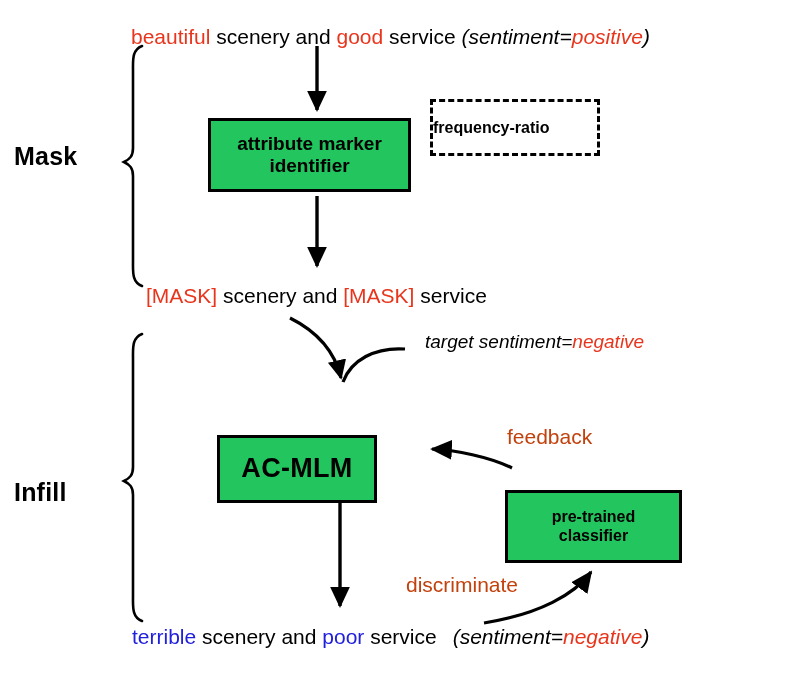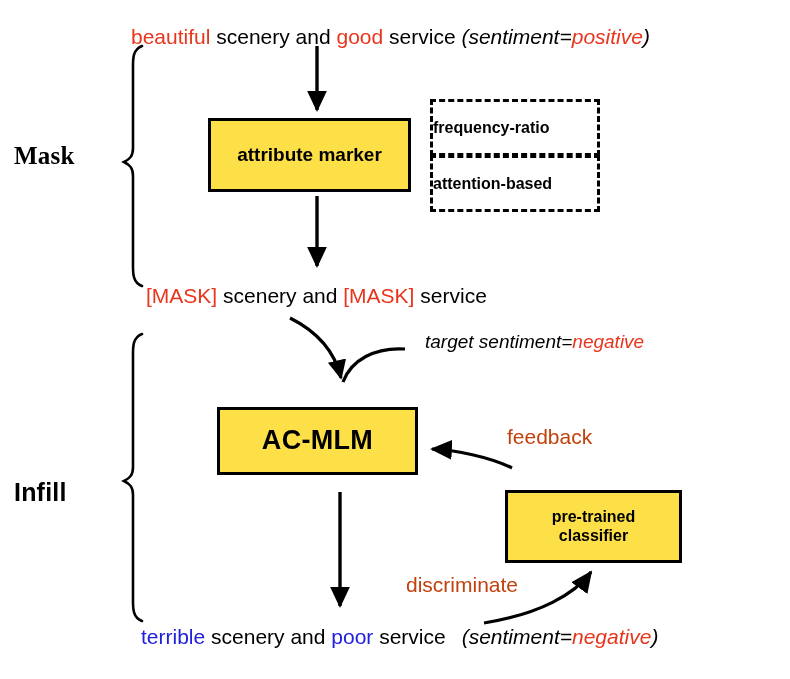--- a/index.html
+++ b/index.html
@@ -37,21 +37,21 @@
   .stage-label {
     font-size: 25px;
     font-weight: bold;
     color: #000;
     letter-spacing: 0.2px;
   }
 
   
   .box {
     border: 3px solid #000;
-    background: #fde047;
+    background: #22c55e;
     display: flex;
     align-items: center;
     justify-content: center;
     text-align: center;
     box-sizing: border-box;
   }
   .box-text {
     font-weight: bold;
     line-height: 1.18;
   }
@@ -149,62 +149,60 @@
 
     <g>
       <path d="M 512,468 C 490,457 455,450 432,449" fill="none" stroke="#000" stroke-width="3.2" marker-end="url(#arrowheadThin)"></path>
     </g>
 
     <g>
       <path d="M 484,623 C 540,614 575,594 591,572" fill="none" stroke="#000" stroke-width="3.2" marker-end="url(#arrowheadThin)"></path>
     </g>
   </svg>
 
-  <div class="abs stage-label" style="left:14px; top:142px;font-family:Liberation Serif, serif;">Mask</div>
+  <div class="abs stage-label" style="left:14px; top:142px;">Mask</div>
 
   <div class="abs stage-label" style="left:14px; top:466px;margin-top:12px;">Infill</div>
 
   <div class="abs sentence" style="left:131px; top:24px;">
     <span class="t-red">beautiful</span><span class="t-black"> scenery and </span><span class="t-red">good</span><span class="t-black"> service </span><span class="ital t-black">(sentiment=</span><span class="ital t-red">positive</span><span class="ital t-black">)</span>
   </div>
 
   <div class="abs box box-amid" style="left:208px; top:118px; width:203px; height:74px;">
     <div class="box-text">
       <div>attribute marker</div>
+      <div>identifier</div>
     </div>
   </div>
 
   <div class="abs dbox" style="left:430px; top:99px; width:170px; height:57px;">
     <span class="dbox-text">frequency-ratio</span>
   </div>
 
-  <div class="abs dbox" style="left:430px; top:155px; width:170px; height:57px;">
-    <span class="dbox-text">attention-based</span>
-  </div>
 
   <div class="abs sentence" style="left:146px; top:283px;">
     <span class="t-red">[MASK]</span><span class="t-black"> scenery and </span><span class="t-red">[MASK]</span><span class="t-black"> service</span>
   </div>
 
   <div class="abs annot" style="left:425px; top:331px;">
     <span class="ital t-black">target sentiment=</span><span class="ital t-red">negative</span>
   </div>
 
-  <div class="abs box box-acmlm" style="left:217px; top:407px; width:201px; height:68px;">
+  <div class="abs box box-acmlm" style="left:217px; top:435px; width:160px; height:68px;">
     <span class="box-text">AC-MLM</span>
   </div>
 
   <div class="abs annot-green" style="left:507px; top:425px;">feedback</div>
 
   <div class="abs box box-clf" style="left:505px; top:490px; width:177px; height:73px;">
     <div class="box-text">
       <div>pre-trained</div>
       <div>classifier</div>
     </div>
   </div>
 
   <div class="abs annot-green" style="left:406px; top:573px;">discriminate</div>
 
-  <div class="abs sentence" style="left:141px; top:624px;text-align:center;">
+  <div class="abs sentence" style="left:132px; top:624px;text-align:center;">
     <span class="t-blue">terrible</span><span class="t-black"> scenery and </span><span class="t-blue">poor</span><span class="t-black"> service</span><span style="display:inline-block;width:16px;"></span><span class="ital t-black">(sentiment=</span><span class="ital t-red">negative</span><span class="ital t-black">)</span>
   </div>
 
 </div>
 
 </body></html>

